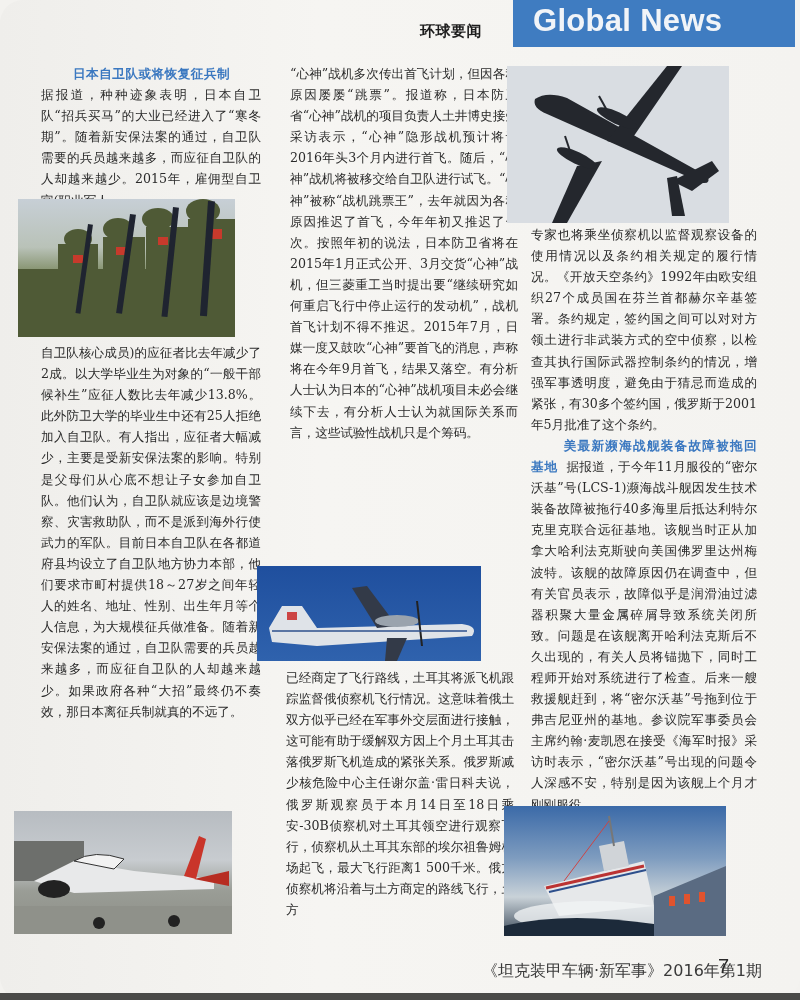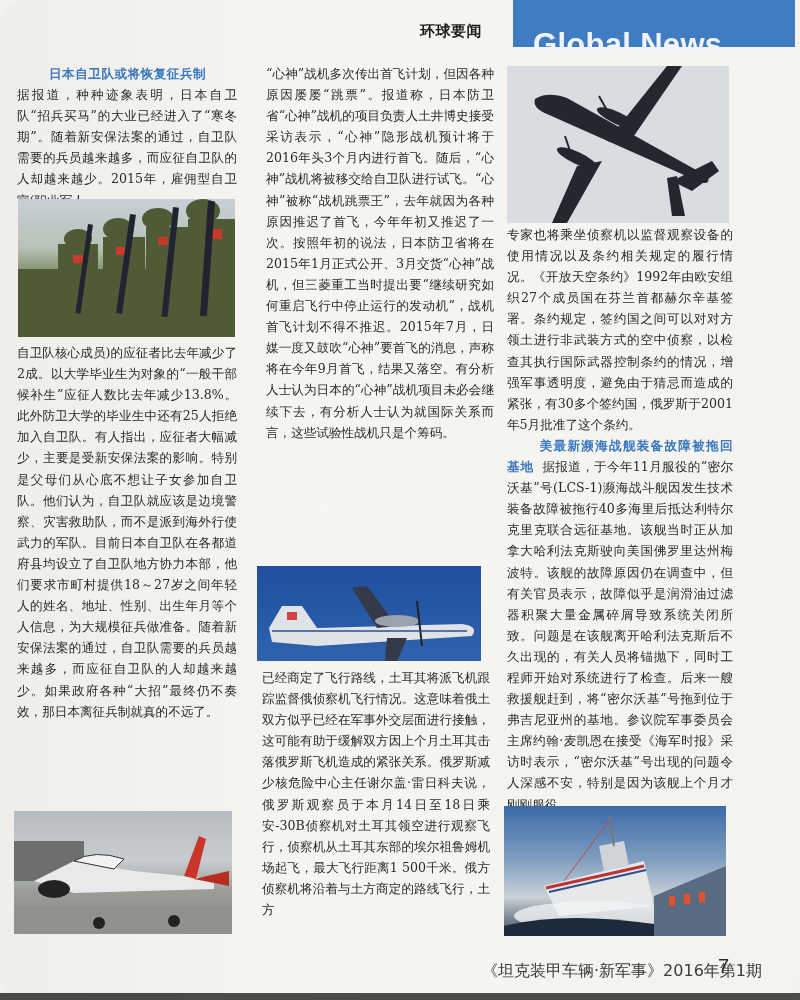--- a/index.html
+++ b/index.html
@@ -16,23 +16,23 @@
     font-family: "DejaVu Sans", sans-serif; font-weight: bold;
     font-size: 15px; color: #1c1c1c; letter-spacing: 0.5px;
   }
   .header-band {
     position: absolute; left: 513px; top: 0; width: 282px; height: 47px;
     background: #3f7cc1;
   }
   .header-band span {
     position: absolute; left: 20px; top: 3px;
     font-family: "Liberation Sans", sans-serif; font-weight: bold;
-    font-size: 31px; color: #f1f4f8; letter-spacing: 0.3px; margin-top: 24px;
+    font-size: 31px; color: #f1f4f8; letter-spacing: 0.3px;
   }
-  .col { position: absolute; font-size: 12.6px; line-height: 21.1px; text-align: justify; }
+  .col { position: absolute; font-size: 12.6px; line-height: 21.1px; text-align: justify; margin-left: 24px; }
   .col p { margin: 0; text-indent: 0; }
   .col .head {
     font-family: "DejaVu Sans", sans-serif; font-size: 12.6px;
     color: #3b78c0; font-weight: bold; letter-spacing: 0.5px;
   }
   .col .indent { display: inline-block; width: 32px; }
   .c1 { left: 17px; top: 63px; width: 220px; }
   .c2 { left: 266px; top: 63px; width: 228px; }
   .c3 { left: 507px; top: 224px; width: 226px; }
   .photo { position: absolute; overflow: hidden; }

